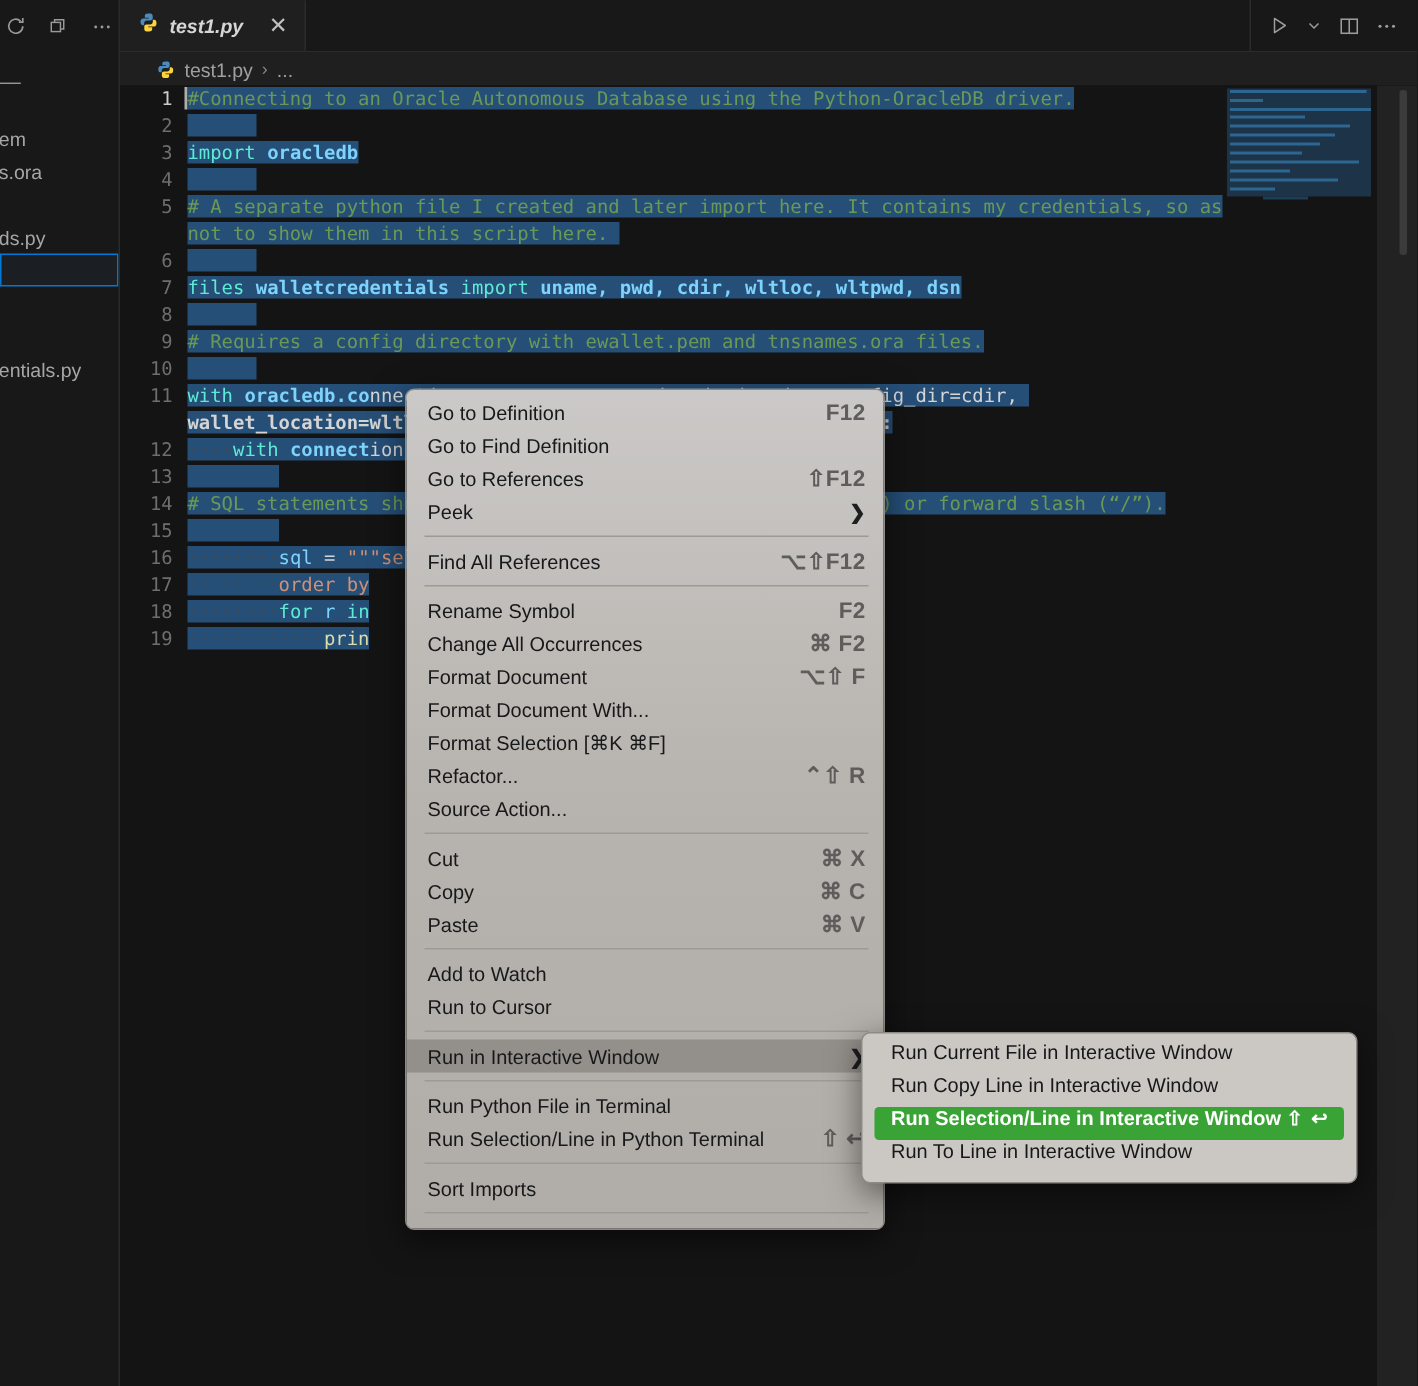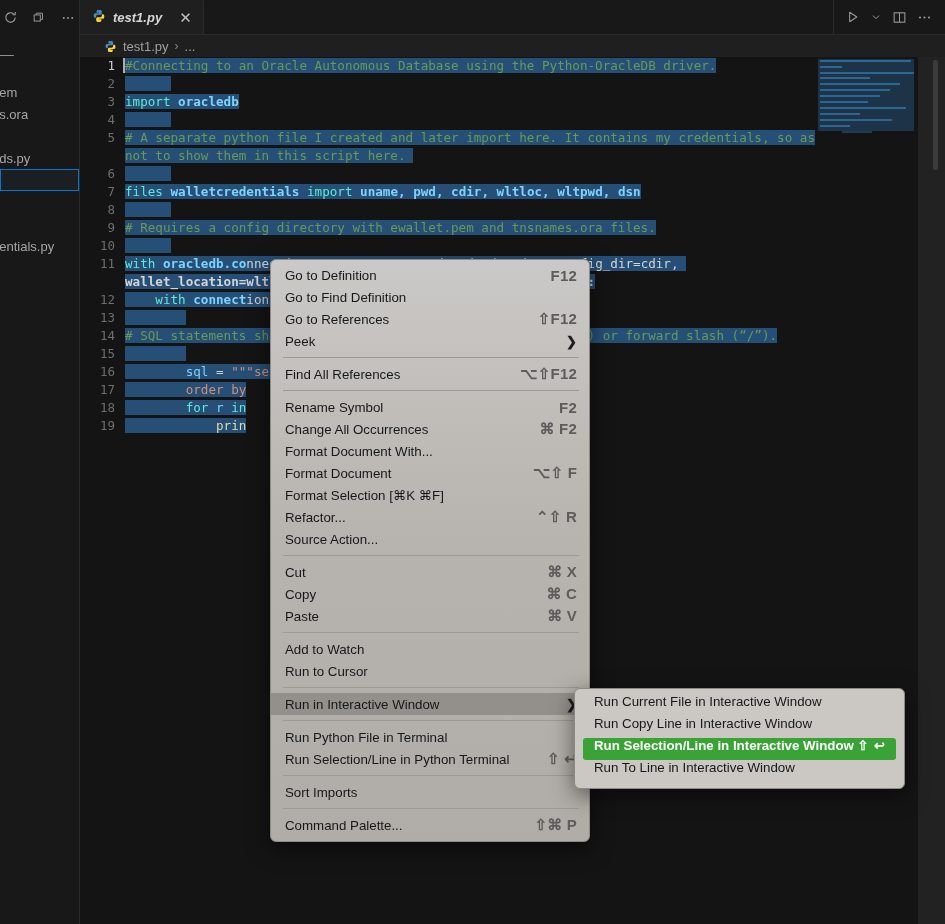--- a/index.html
+++ b/index.html
@@ -393,26 +393,26 @@
 
     <div class="mi">
       <span class="mlabel">Rename Symbol</span>
       <span class="mkey">F2</span>
     </div>
     <div class="mi">
       <span class="mlabel">Change All Occurrences</span>
       <span class="mkey">⌘ F2</span>
     </div>
     <div class="mi">
-      <span class="mlabel">Format Document With...</span>
-      <span class="mkey"></span>
-    </div>
-    <div class="mi">
       <span class="mlabel">Format Document</span>
       <span class="mkey">⌥⇧ F</span>
+    </div>
+    <div class="mi">
+      <span class="mlabel">Format Document With...</span>
+      <span class="mkey"></span>
     </div>
     <div class="mi">
       <span class="mlabel">Format Selection [⌘K ⌘F]</span>
       <span class="mkey"></span>
     </div>
     <div class="mi">
       <span class="mlabel">Refactor...</span>
       <span class="mkey">⌃⇧ R</span>
     </div>
     <div class="mi">
@@ -460,24 +460,20 @@
       <span class="mkey big">⇧ ↩</span>
     </div>
     <div class="msep"></div>
 
     <div class="mi">
       <span class="mlabel">Sort Imports</span>
       <span class="mkey"></span>
     </div>
     <div class="msep"></div>
 
-    <div class="mi">
-      <span class="mlabel">Command Palette...</span>
-      <span class="mkey">⇧⌘ P</span>
-    </div>
   </div>
 
   <div class="submenu">
     <div class="smi">
       <span class="slabel">Run Current File in Interactive Window</span>
     </div>
     <div class="smi">
       <span class="slabel">Run Copy Line in Interactive Window</span>
     </div>
     <div class="smi hl">

